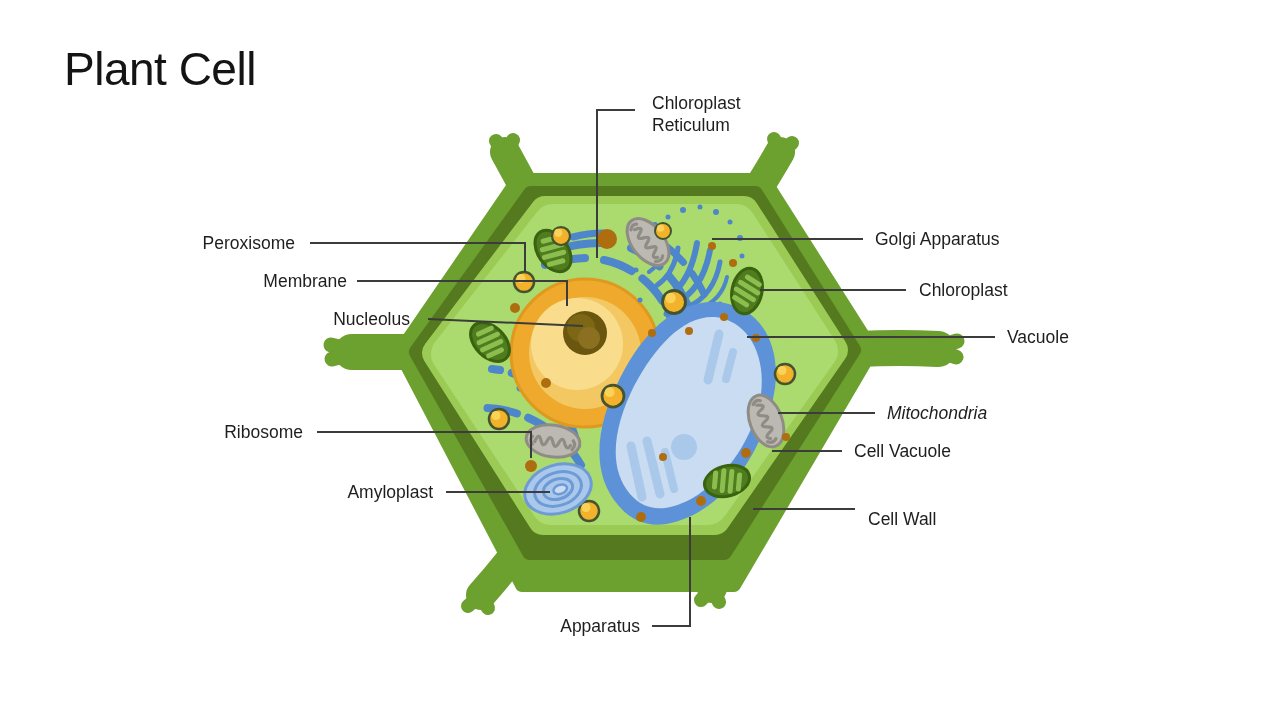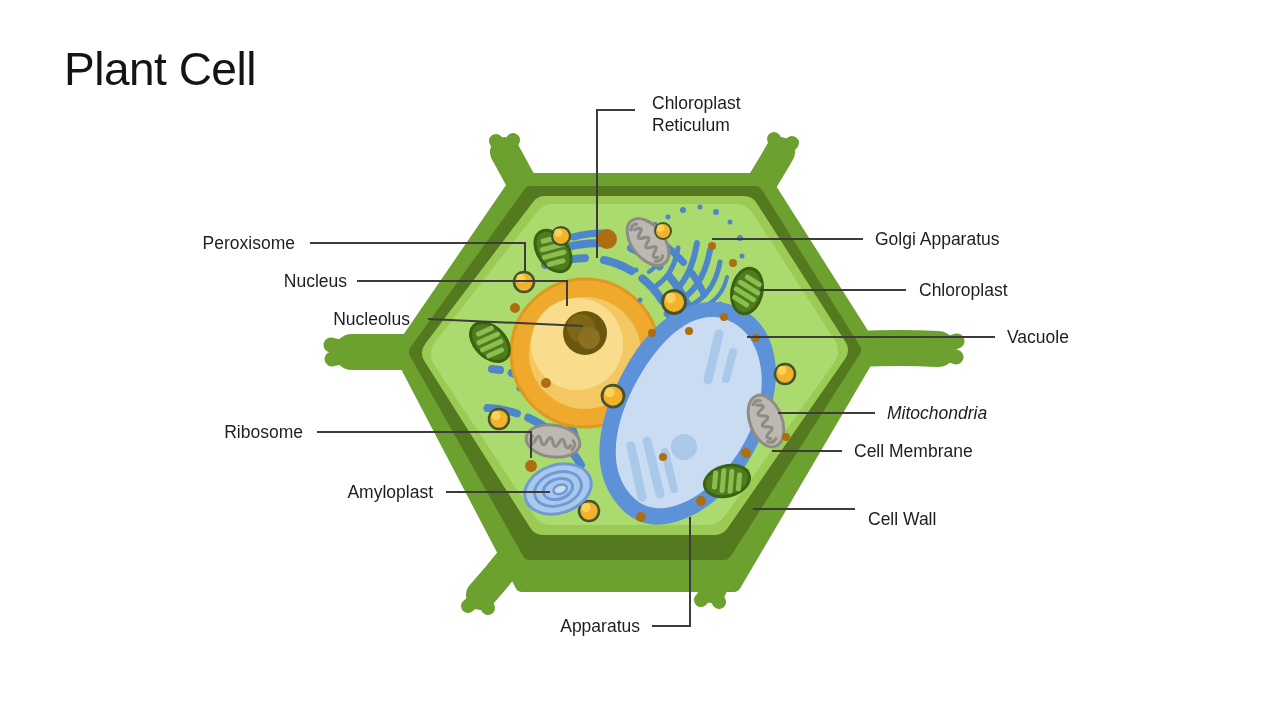--- a/index.html
+++ b/index.html
@@ -237,25 +237,25 @@
       <path d="M 906,290 H 760"></path>
       <path d="M 995,337 H 747"></path>
       <path d="M 875,413 H 778"></path>
       <path d="M 842,451 H 772"></path>
       <path d="M 855,509 H 753"></path>
     </g>
   </svg>
 
   <div class="diagram-label" id="lbl-endoplasmic-reticulum">Chloroplast Reticulum</div>
   <div class="diagram-label" id="lbl-peroxisome">Peroxisome</div>
-  <div class="diagram-label" id="lbl-nucleus">Nucleus</div>
+  <div class="diagram-label" id="lbl-nucleus">Membrane</div>
   <div class="diagram-label" id="lbl-nucleolus">Nucleolus</div>
   <div class="diagram-label" id="lbl-ribosome">Ribosome</div>
   <div class="diagram-label" id="lbl-amyloplast">Amyloplast</div>
   <div class="diagram-label" id="lbl-cytoplasm">Apparatus</div>
   <div class="diagram-label" id="lbl-golgi-apparatus">Golgi Apparatus</div>
   <div class="diagram-label" id="lbl-chloroplast">Chloroplast</div>
   <div class="diagram-label" id="lbl-vacuole">Vacuole</div>
   <div class="diagram-label" id="lbl-mitochondria">Mitochondria</div>
-  <div class="diagram-label" id="lbl-cell-membrane">Cell Membrane</div>
+  <div class="diagram-label" id="lbl-cell-membrane">Cell Vacuole</div>
   <div class="diagram-label" id="lbl-cell-wall">Cell Wall</div>
 
 </div>
 
 </body></html>

